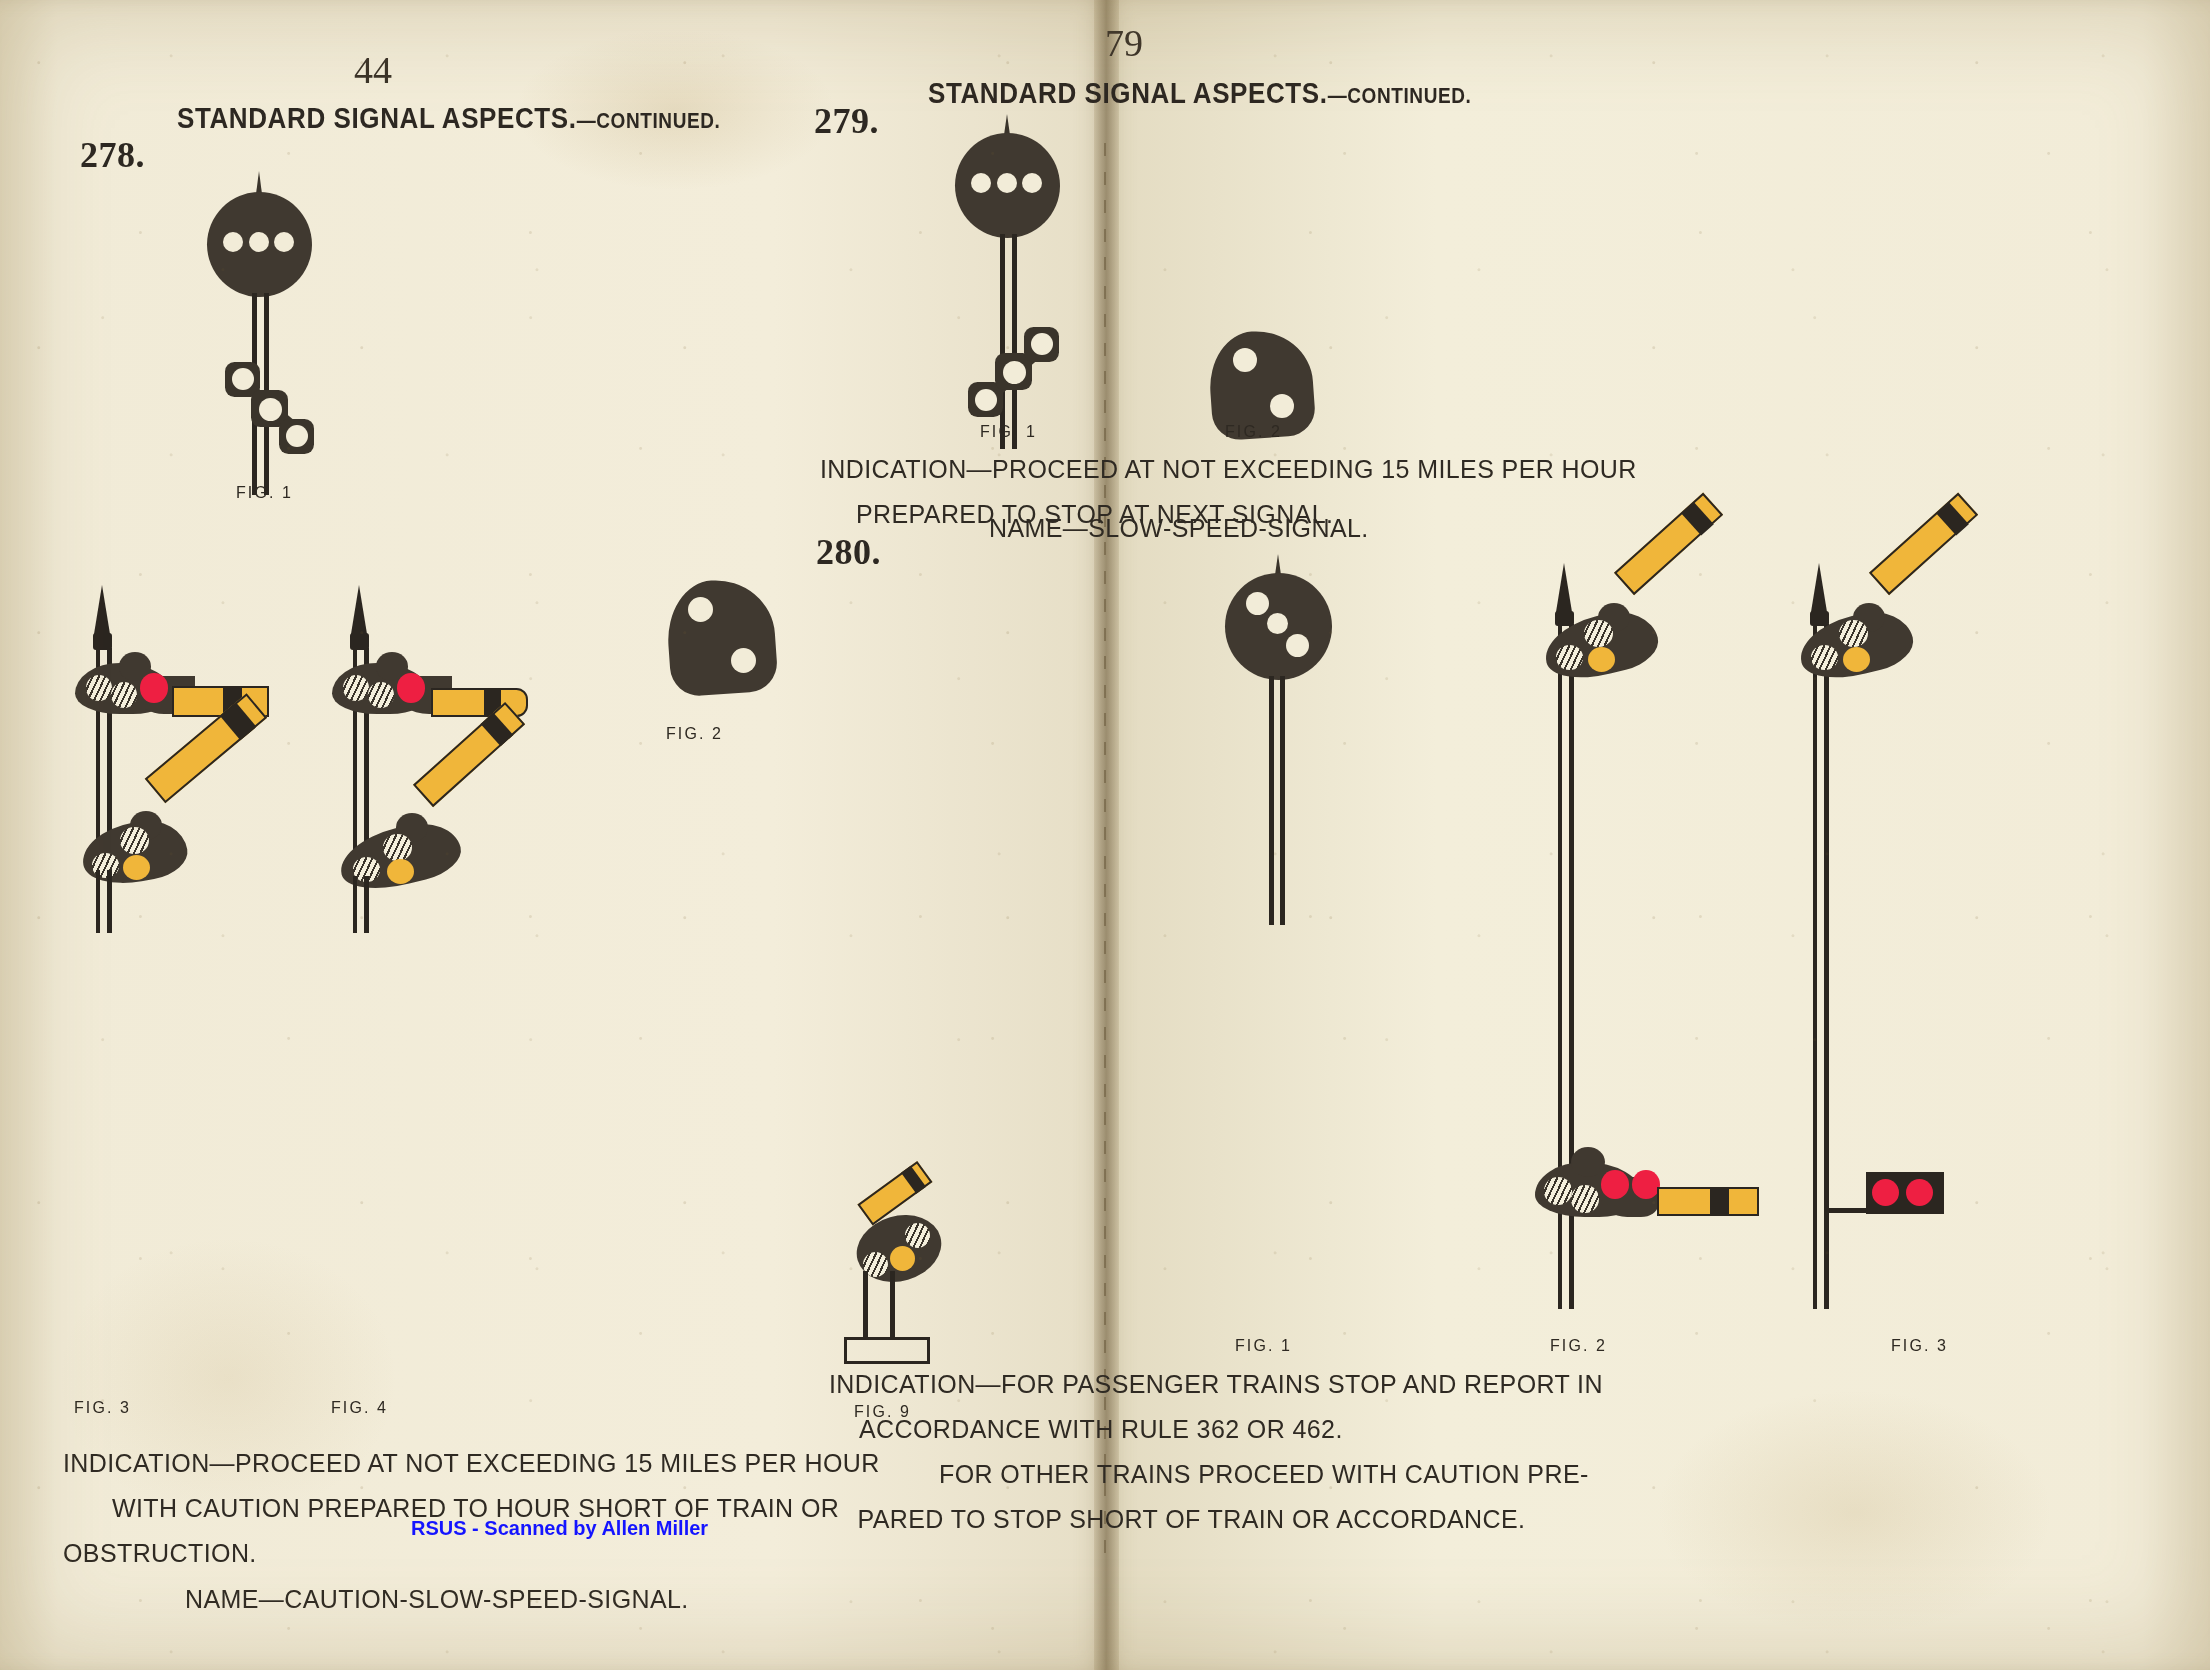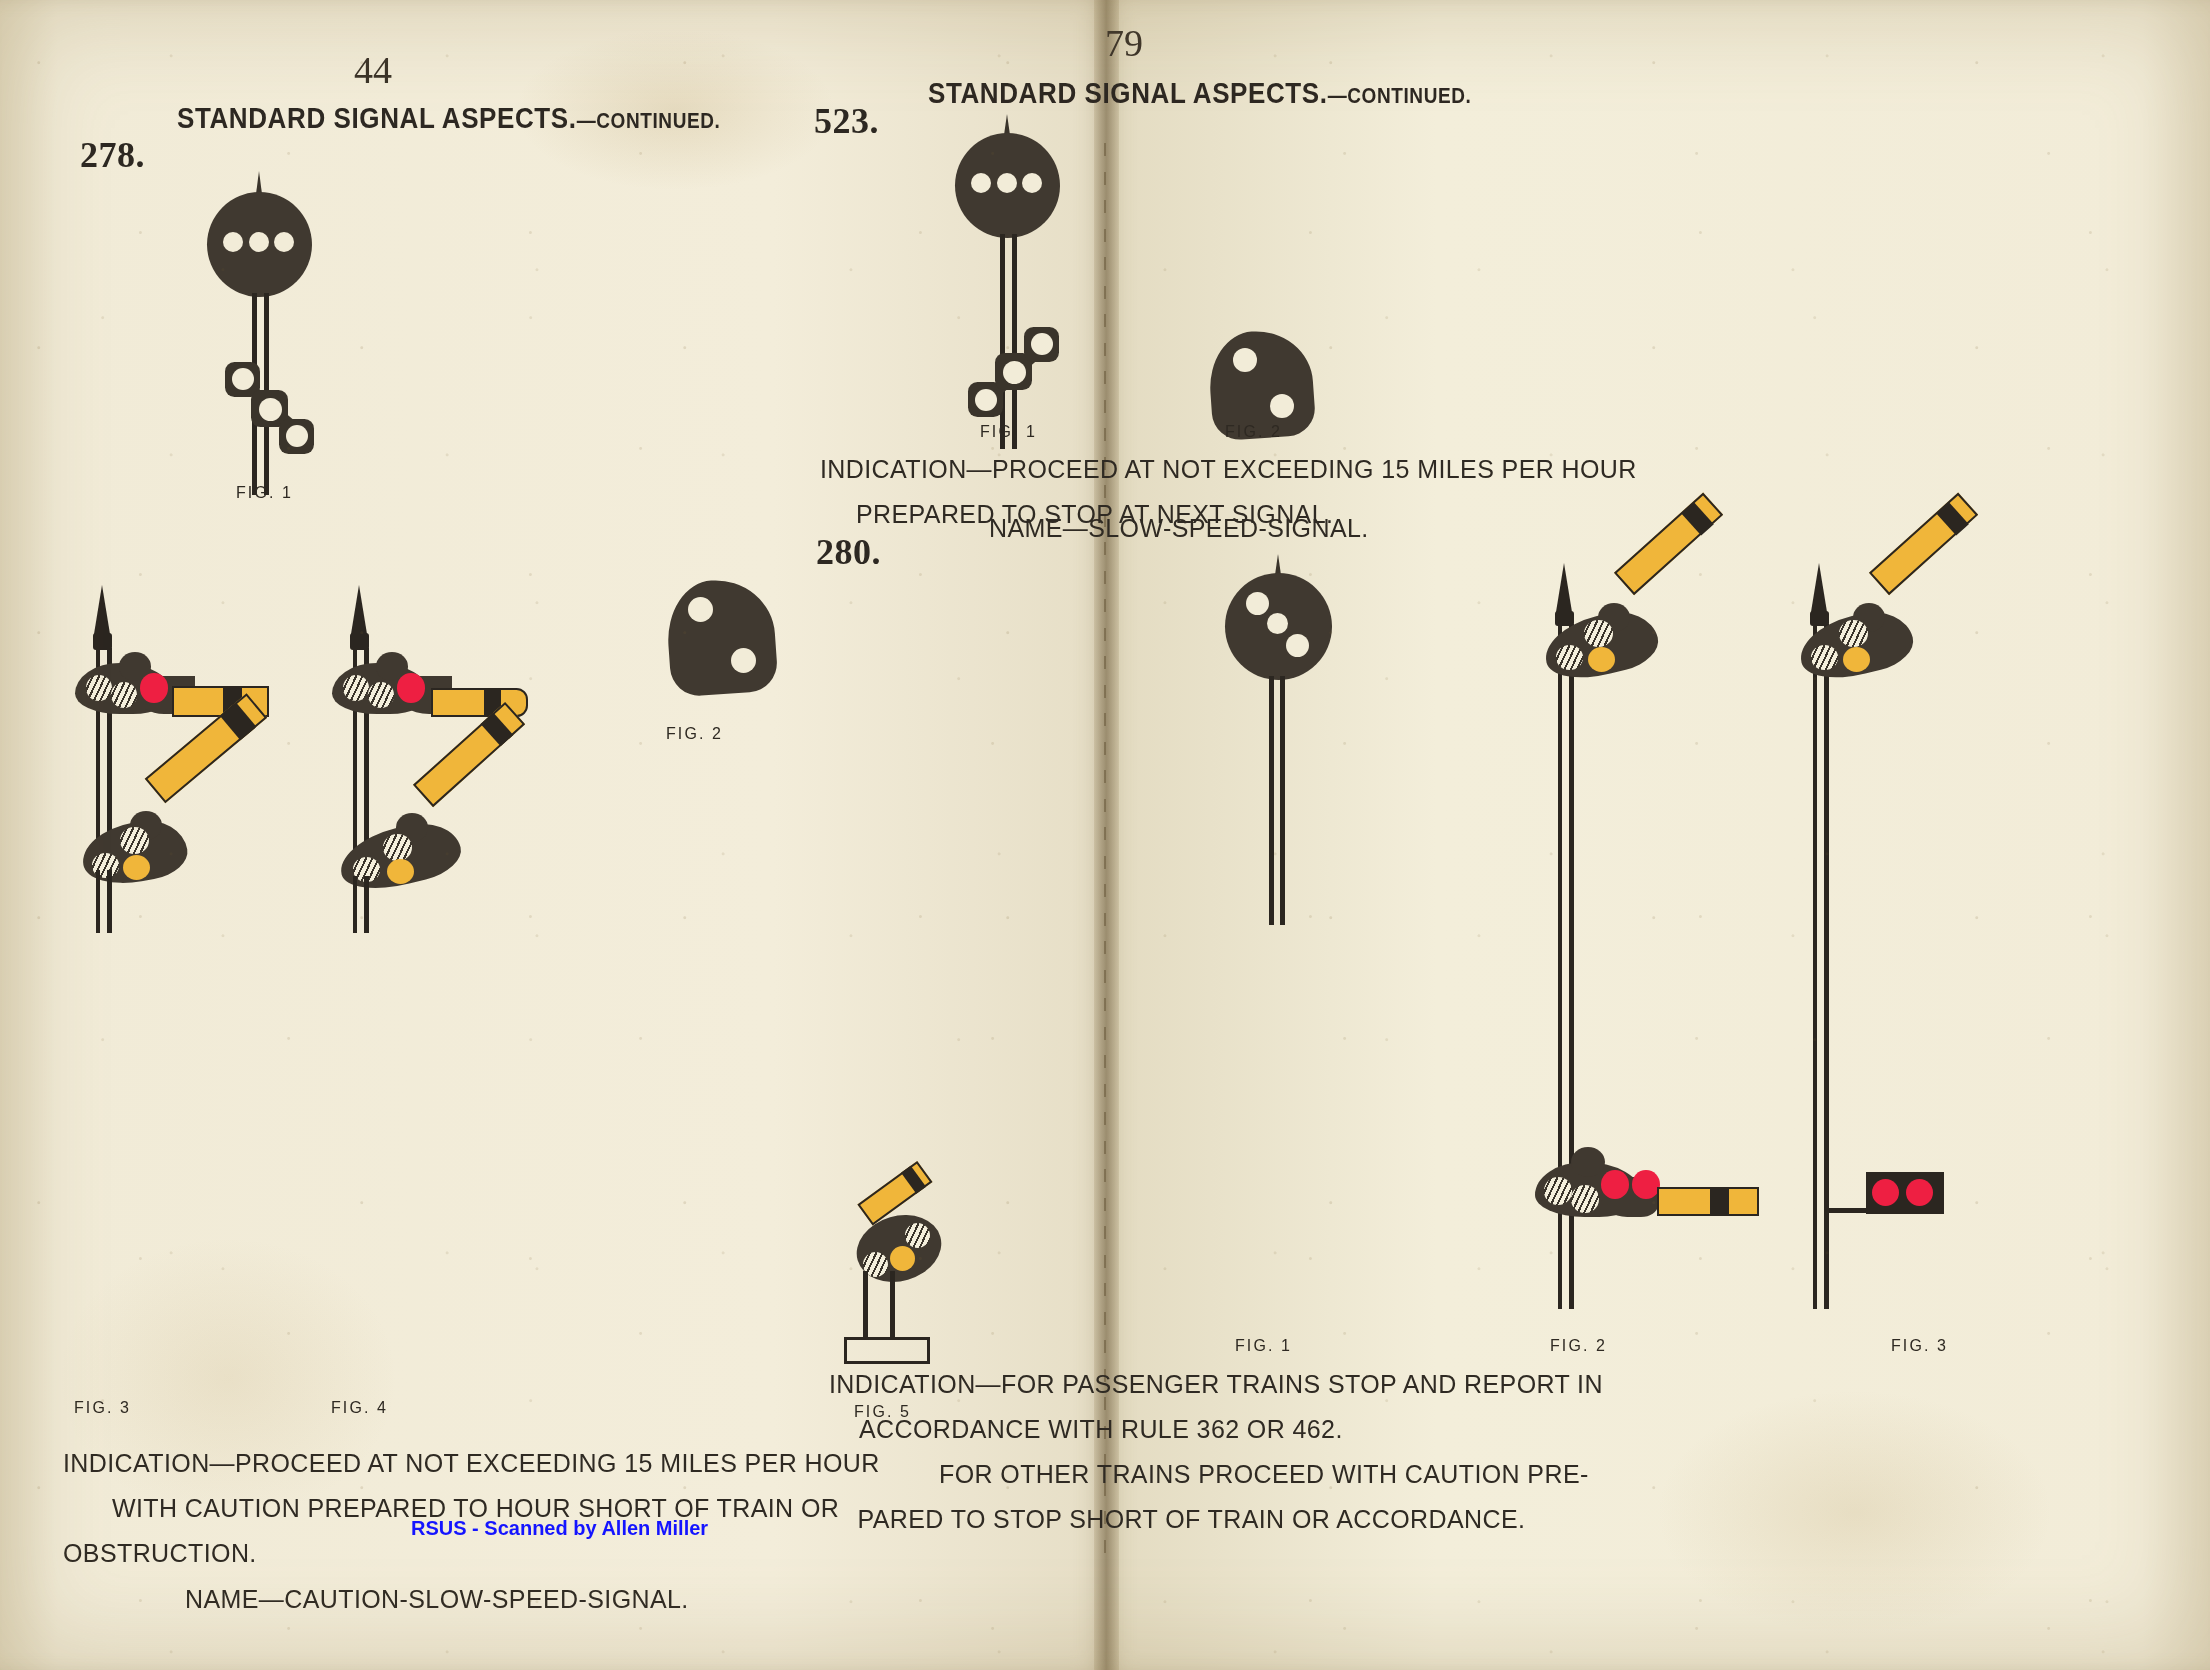--- a/index.html
+++ b/index.html
@@ -196,40 +196,40 @@
     <div class="blade" style="left:73px;top:32px;width:12.4px;height:26px;background:#2b2620;transform:rotate(-36deg);transform-origin:-54px center;"></div>
     <div class="dwarfshape" style="left:9.5px;top:46px;width:86px;height:65px;border-radius:50%;transform:rotate(-16deg);"></div>
     <div class="lamp hatch" style="left:59px;top:53px;width:25px;height:25px;border-radius:50%;"></div>
     <div class="lamp hatch" style="left:17px;top:82px;width:25px;height:25px;border-radius:50%;"></div>
     <div class="lamp amber" style="left:44px;top:76px;width:25px;height:25px;"></div>
     <div class="mast" style="left:17px;top:101px;height:68px;"></div>
     <div class="mast" style="left:44px;top:101px;height:68px;"></div>
     <div class="pedestal" style="left:-1.9px;top:167px;width:80px;height:21px;"></div>
   </div>
   <div class="figlabel" style="left:854px;top:1398px;">
-    <span class="sm">FIG. 5</span>
+    <span class="sm">FIG. 9</span>
   </div>
 
   <div class="body-text" style="left:63px;top:1441px;">
     <div>INDICATION—PROCEED AT NOT EXCEEDING 15 MILES PER HOUR</div>
     <div style="padding-left:49px;">WITH CAUTION PREPARED TO HOUR SHORT OF TRAIN OR</div>
     <div>OBSTRUCTION.</div>
   </div>
   <div class="body-text" style="left:185px;top:1577px;">
     <span>NAME—CAUTION-SLOW-SPEED-SIGNAL.</span>
   </div>
   <div class="watermark" style="left:411px;top:1501px;">RSUS - Scanned by Allen Miller</div>
 
   <div class="folio" style="left:1105px;top:21px;">79</div>
 
   <div class="running-head" style="left:928px;top:78px;">
     <span>STANDARD SIGNAL ASPECTS.</span><span class="cont">—CONTINUED.</span>
   </div>
 
-  <div class="rule-no" style="left:814px;top:100px;">523.</div>
+  <div class="rule-no" style="left:814px;top:100px;">279.</div>
 
   <div class="art" style="left:953px;top:114px;width:219px;height:333px;">
     <div style="position:absolute;left:51px;top:0;width:0;height:0;border-left:3.8px solid transparent;border-right:3.8px solid transparent;border-bottom:21px solid #3a342b;"></div>
     <div class="disc" style="left:1.9px;top:19px;width:105px;height:105px;"></div>
     <div class="hole" style="left:18px;top:59px;width:20px;height:20px;"></div>
     <div class="hole" style="left:44px;top:59px;width:20px;height:20px;"></div>
     <div class="hole" style="left:69px;top:59px;width:20px;height:20px;"></div>
     <div class="mast" style="left:47px;top:120px;height:215px;"></div>
     <div class="mast" style="left:59px;top:120px;height:215px;"></div>
   </div>

